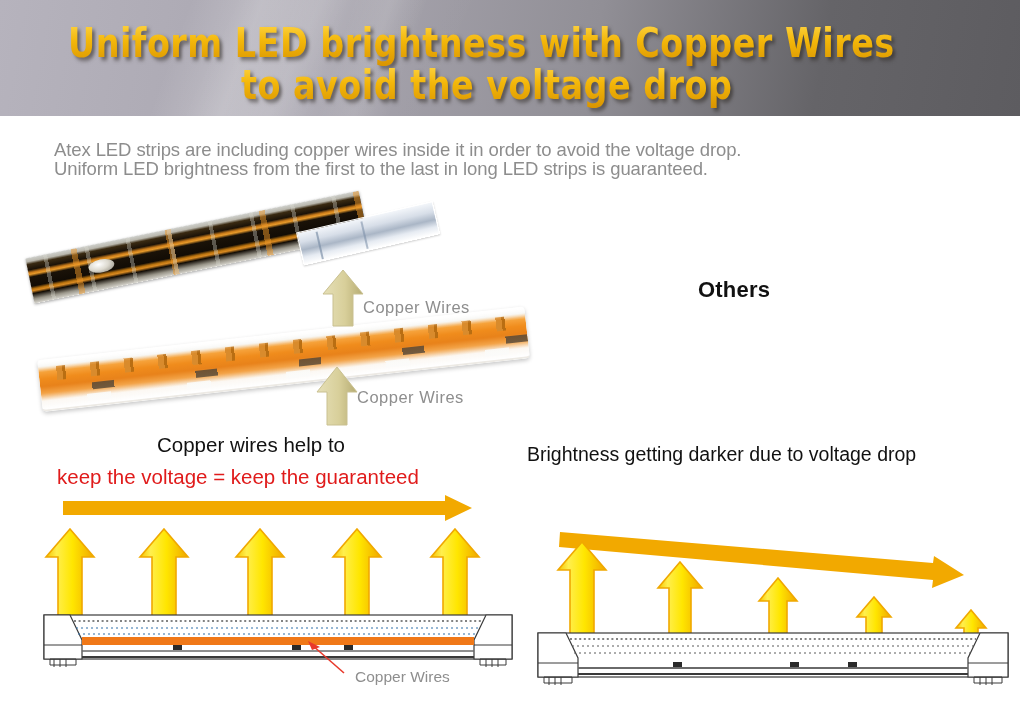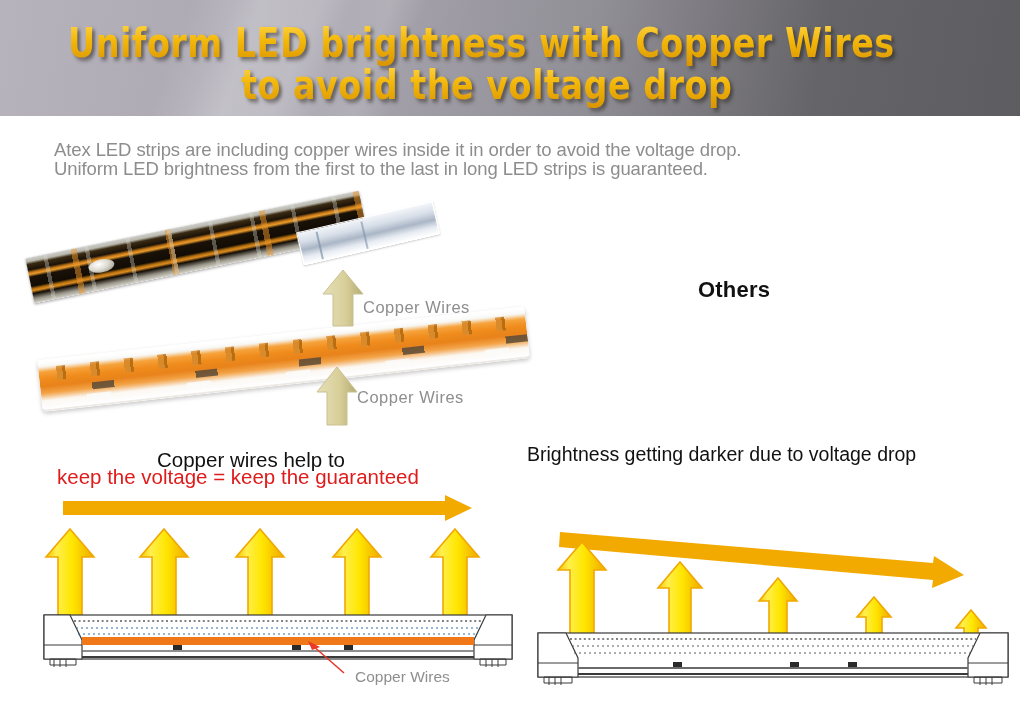--- a/index.html
+++ b/index.html
@@ -188,21 +188,21 @@
     position:absolute;
     font-size:16.5px; color:#8e8e8e;
     letter-spacing:0.5px;
     white-space:nowrap;
   }
   #cw-label-1 { left:363px; top:298px; }
   #cw-label-2 { left:357px; top:388px; }
 
   
   .cap { position:absolute; white-space:nowrap; }
-  #cap-left-1  { left:157px; top:448px; font-size:20.5px; color:#111111; }
+  #cap-left-1  { left:157px; top:433px; font-size:20.5px; color:#111111; }
   #cap-left-2  { left:57px;  top:465px; font-size:20.5px; color:#e01b1b; }
   #cap-right-1 { left:527px; top:443px; font-size:19.5px; color:#111111; }
 
   
   #diagram-left  { position:absolute; left:40px;  top:495px; width:480px; height:210px; }
   #diagram-right { position:absolute; left:528px; top:470px; width:490px; height:230px; }
 
   
   #cw-label-3 {
     position:absolute; left:355px; top:668px;

